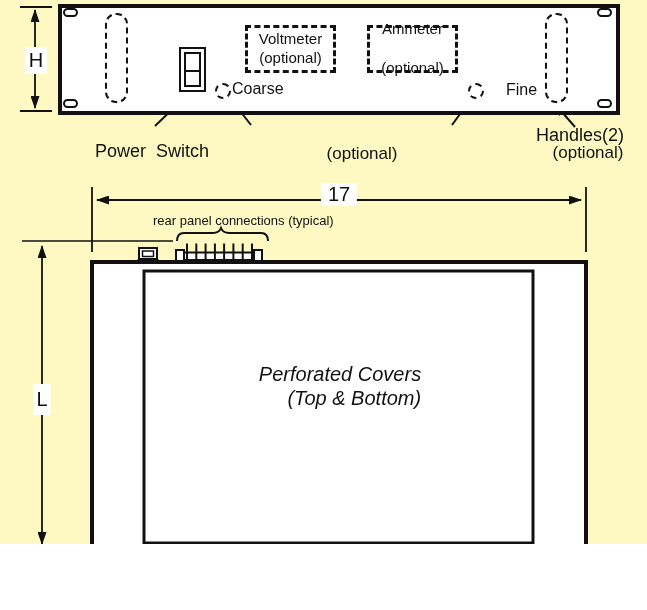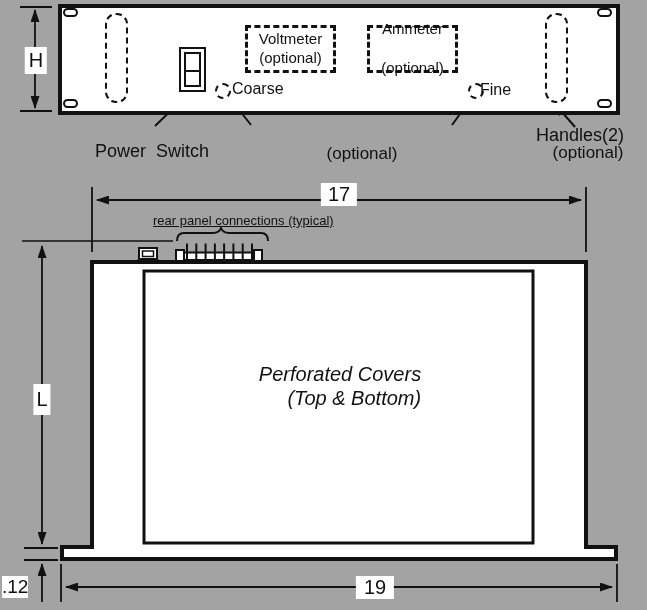--- a/index.html
+++ b/index.html
@@ -1,19 +1,19 @@
 <!DOCTYPE html>
 <html><head>
 <meta charset="utf-8">
 <style>
   * { margin:0; padding:0; box-sizing:border-box; }
   html,body { background:#fff; }
   .stage {
-    position:relative; width:647px; height:610px;
-    background:#a3a3a3; color:#111;
+    position:relative; width:647px; height:544px;
+    background:#fef9c3; color:#111;
     font-family:"Liberation Sans", sans-serif;
     overflow:hidden;
   }
   .stage svg { position:absolute; left:0; top:0; z-index:1; }
   .txt { position:absolute; z-index:3; white-space:nowrap; color:#111; }
   .dimlabel { font-size:20px; background:#fff; }
   .center { transform:translateX(-50%); }
 
   
   .panel {
@@ -157,32 +157,32 @@
     <span>(optional)</span>
   </div>
   <div class="meter-box" style="left:367px;gap:20px;">
     <span>Ammeter</span>
     <span>(optional)</span>
   </div>
 
   <div class="knob" style="left:215px;"></div>
   <div class="knob" style="left:468px;"></div>
   <div class="txt" style="left:232px; top:80px; font-size:16px;">Coarse</div>
-  <div class="txt" style="left:480px; top:81px; font-size:16px;">Fine</div>
+  <div class="txt" style="left:506px; top:81px; font-size:16px;">Fine</div>
 
   <div class="txt dimlabel center" style="left:36px; top:47px; padding:2px 4px;">H</div>
 
   <div class="txt caption" style="left:95px; top:125px; word-spacing:5px;margin-top:16px;">Power Switch</div>
   <div class="txt caption-sm center" style="left:362px; top:144px;">(optional)</div>
   <div class="txt caption" style="left:536px; top:125px;">Handles(2)</div>
   <div class="txt caption-sm center" style="left:588px; top:143px;">(optional)</div>
 
   <div class="txt dimlabel center" style="left:339px; top:183px; padding:0 7px;">17</div>
 
-  <div class="txt rear-label" style="left:153px; top:213px;text-decoration:underline;">rear panel connections (typical)</div>
+  <div class="txt rear-label" style="left:153px; top:213px;">rear panel connections (typical)</div>
 
   <div class="txt dimlabel center" style="left:42px; top:384px; padding:4px 3px;">L</div>
 
   <div class="cover-label txt center" style="left:340px; top:362px;text-align:right;">
     <div>Perforated Covers</div>
     <div>(Top &amp; Bottom)</div>
   </div>
 
   <div class="txt dimlabel" style="left:2px; top:576px; font-size:19px;">.12</div>
 

